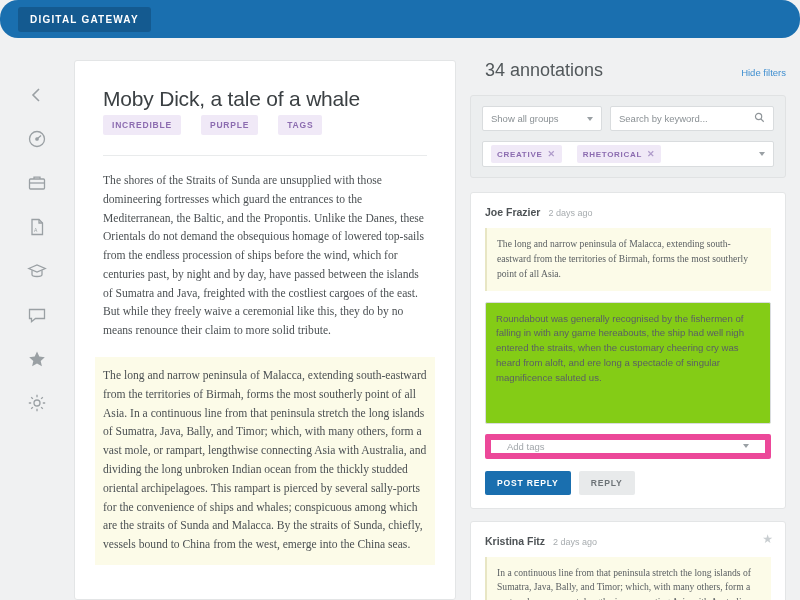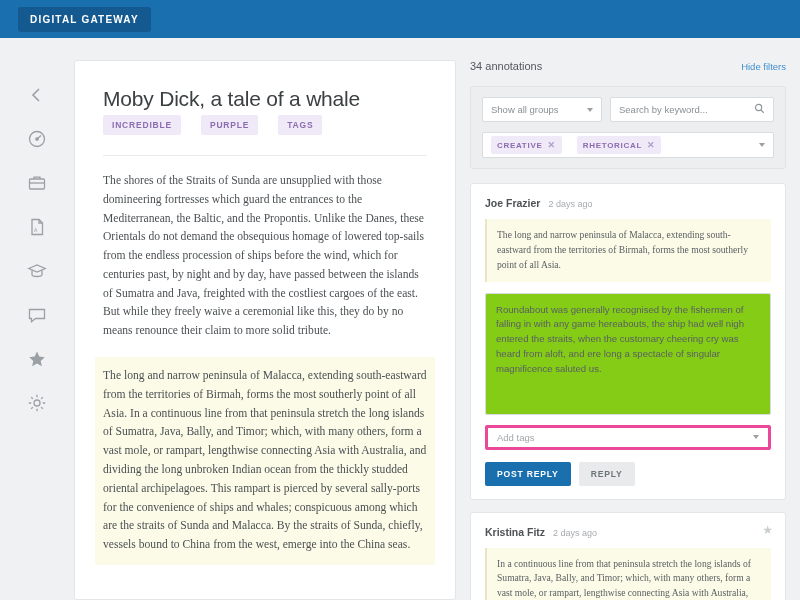--- a/index.html
+++ b/index.html
@@ -12,20 +12,21 @@
     color: #44484a;
   }
 
   
   .topbar {
     height: 38px;
     background: #1a6faf;
     display: flex;
     align-items: center;
     padding: 0 18px;
+    border-radius: 18px;
   }
   .brand {
     background: #145a90;
     color: #ffffff;
     font-size: 10px;
     font-weight: bold;
     letter-spacing: 1.2px;
     padding: 7px 12px;
     border-radius: 3px;
   }
@@ -113,21 +114,21 @@
     flex: 0 0 330px;
     padding: 22px 14px 0 0;
     overflow: hidden;
   }
   .ann-head {
     display: flex;
     align-items: baseline;
     justify-content: space-between;
     margin-bottom: 14px;
   }
-  .ann-count { font-size: 11px; color: #52585b; }
+  .ann-count { font-size: 18px; color: #52585b; margin-left: 15px; }
   .hide-filters { font-size: 9.5px; color: #3f8fd0; cursor: pointer; }
 
   .filter-box {
     background: #eceeef;
     border: 1px solid #e0e2e3;
     border-radius: 3px;
     padding: 10px 11px;
     margin-bottom: 14px;
   }
   .filter-row { display: flex; gap: 8px; }
@@ -206,27 +207,27 @@
     height: 122px;
     padding: 9px 10px;
     font-size: 9.6px;
     line-height: 1.55;
     color: #5b6063;
     position: relative;
     overflow: hidden;
   }
   .tags-input {
     margin-top: 10px;
-    border: 3px solid #ec4899;
+    border: 6px solid #ec4899;
     border-radius: 2px;
     height: 25px;
     display: flex;
     align-items: center;
     justify-content: space-between;
-    padding: 0 9px;
+    padding: 0 16px;
     font-size: 9.5px;
     color: #a2a7ab;
   }
   .btn-row { display: flex; gap: 8px; margin-top: 12px; }
   .btn-primary {
     background: #1a6faf;
     color: #ffffff;
     font-size: 8.6px;
     font-weight: bold;
     letter-spacing: 0.8px;

